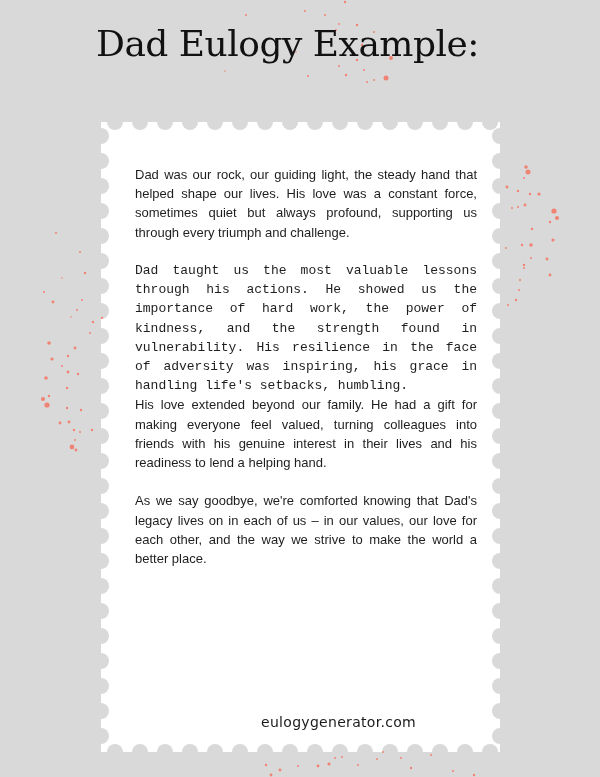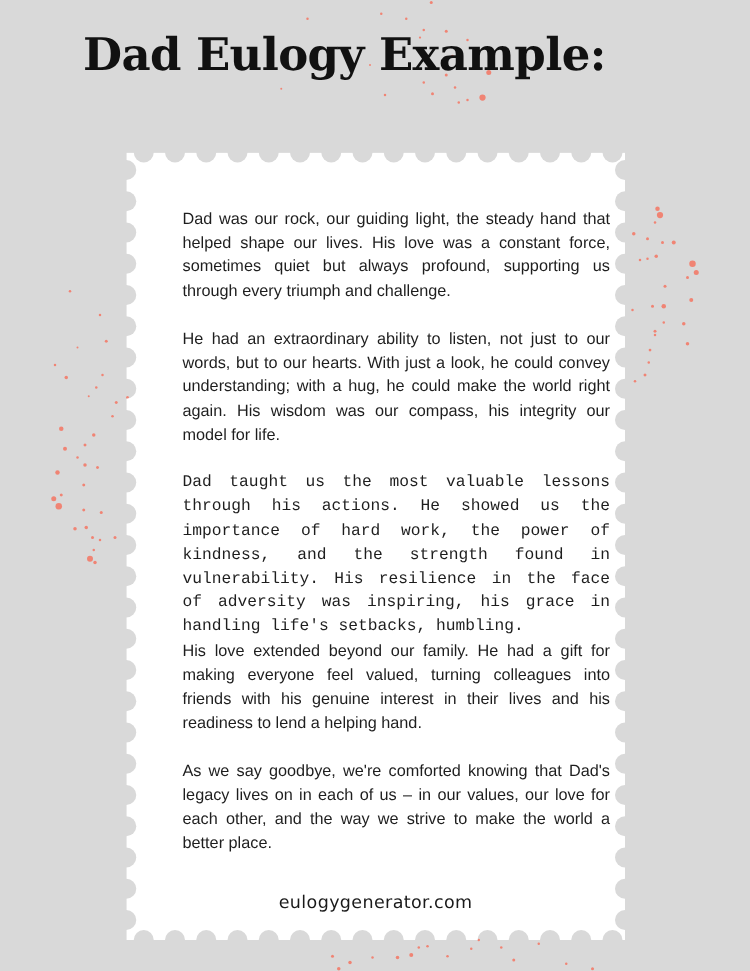--- a/index.html
+++ b/index.html
@@ -15,41 +15,41 @@
       font-family: "Liberation Sans", sans-serif;
     }
     .splatter {
       position: absolute;
       left: 0; top: 0;
       width: 600px; height: 777px;
       pointer-events: none;
     }
     .title {
       position: absolute;
-      left: 0;
+      left: 12px;
       top: 20px;
       width: 551px;
       text-align: center;
       font-family: "DejaVu Serif", serif;
-      font-weight: bold;
+      font-weight: normal;
       font-size: 36px;
       line-height: 48px;
       color: #111111;
       letter-spacing: -0.5px;
       margin: 0;
     }
     .title span { display: block; }
     .stamp-bg {
       position: absolute;
       left: 101px; top: 122px;
       width: 399px; height: 630px;
     }
     .body-text {
       position: absolute;
-      left: 146px;
+      left: 135px;
       top: 165px;
       width: 342px;
       font-size: 13px;
       line-height: 19.2px;
       color: #1e1e1e;
       text-align: justify;
     }
     .body-text p {
       margin: 0 0 19.2px 0;
     }
@@ -60,20 +60,21 @@
     .footer-link {
       position: absolute;
       left: 101px;
       top: 714px;
       width: 399px;
       text-align: center;
       font-family: "DejaVu Sans", sans-serif;
       font-size: 14px;
       color: #1a1a1a;
       letter-spacing: 0.3px;
+      padding-left: 38px;
     }
   </style>
 </head>
 <body>
 
 <svg class="splatter" viewBox="0 0 600 777" xmlns="http://www.w3.org/2000/svg">
   <g fill="#f08474">
 
     <circle cx="345" cy="2" r="1.2"></circle>
       <circle cx="325" cy="15" r="1"></circle>
@@ -273,19 +274,18 @@
             <circle cx="399" cy="614" r="8"></circle>
           </g>
       </mask>
     </defs>
     <rect x="0" y="0" width="399" height="630" fill="#ffffff" mask="url(#stampMask)"></rect>
   </svg>
 </div>
 
 <div class="body-text">
   <p>Dad was our rock, our guiding light, the steady hand that helped shape our lives. His love was a constant force, sometimes quiet but always profound, supporting us through every triumph and challenge.</p>
-  <p>He had an extraordinary ability to listen, not just to our words, but to our hearts. With just a look, he could convey understanding; with a hug, he could make the world right again. His wisdom was our compass, his integrity our model for life.</p>
   <p class="tight">Dad taught us the most valuable lessons through his actions. He showed us the importance of hard work, the power of kindness, and the strength found in vulnerability. His resilience in the face of adversity was inspiring, his grace in handling life's setbacks, humbling.</p>
   <p>His love extended beyond our family. He had a gift for making everyone feel valued, turning colleagues into friends with his genuine interest in their lives and his readiness to lend a helping hand.</p>
   <p>As we say goodbye, we're comforted knowing that Dad's legacy lives on in each of us – in our values, our love for each other, and the way we strive to make the world a better place.</p>
 </div>
 
 <div class="footer-link">eulogygenerator.com</div>
 
 </body></html>

